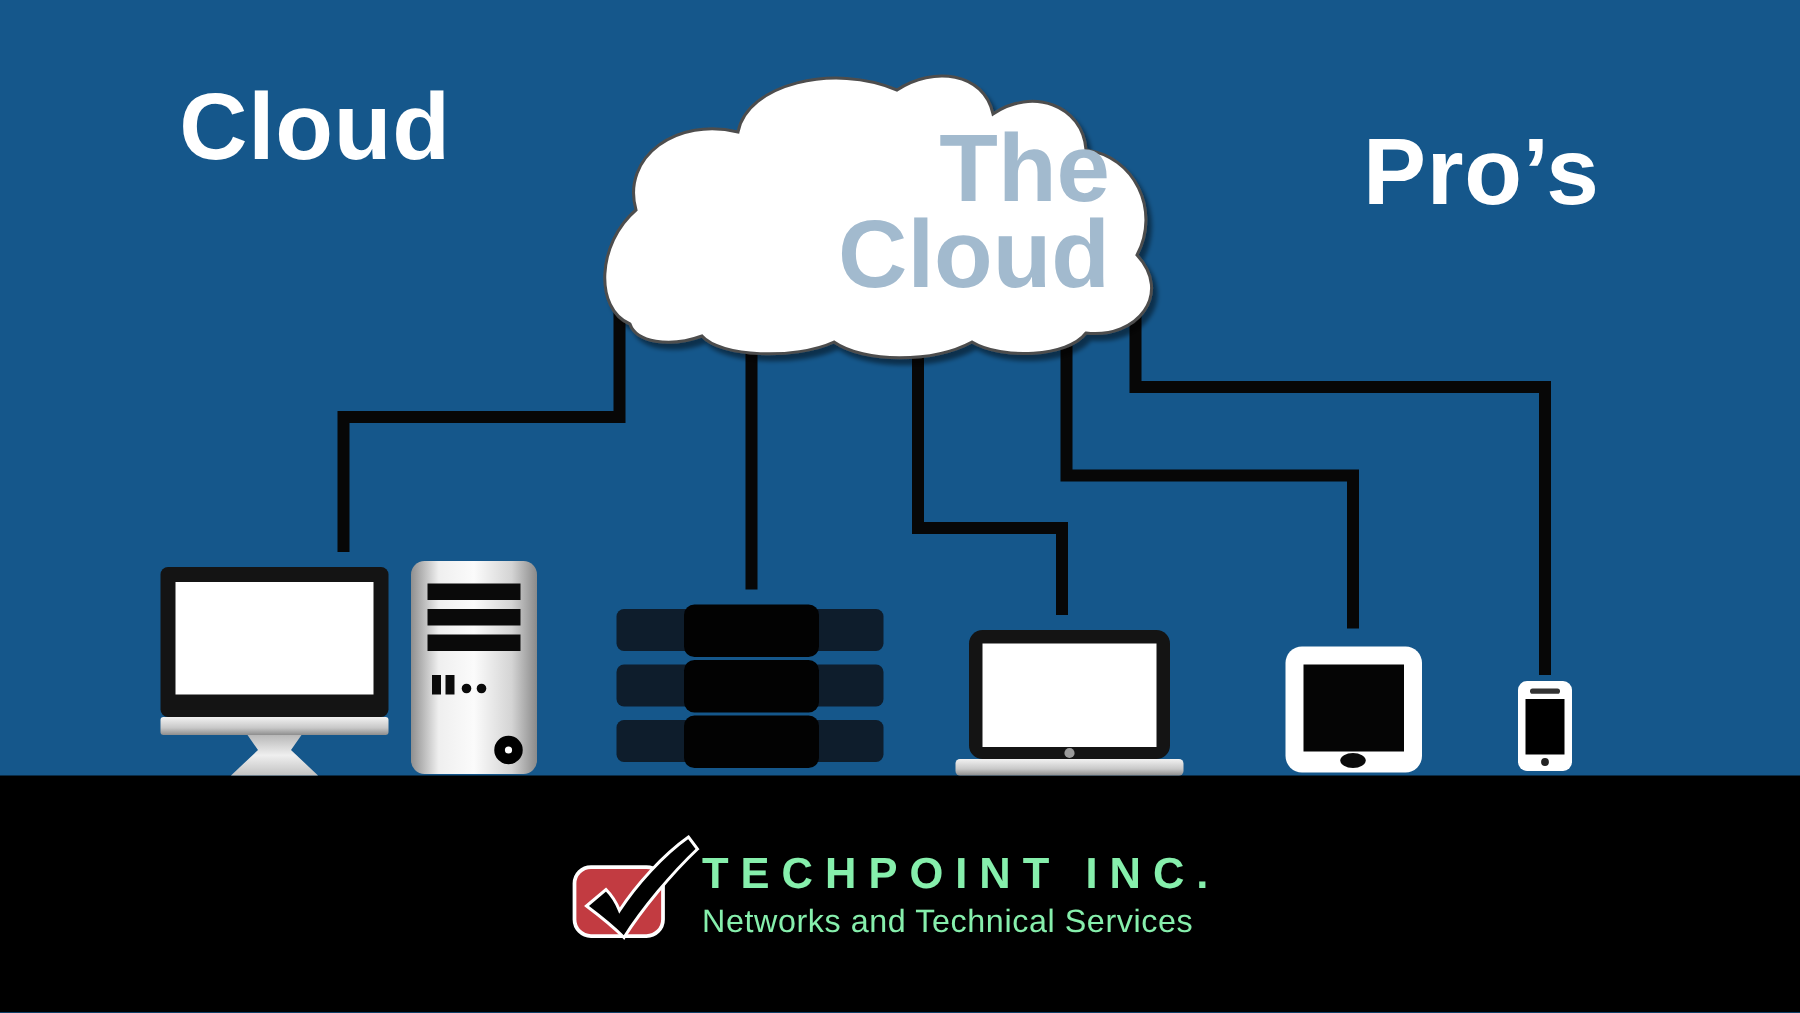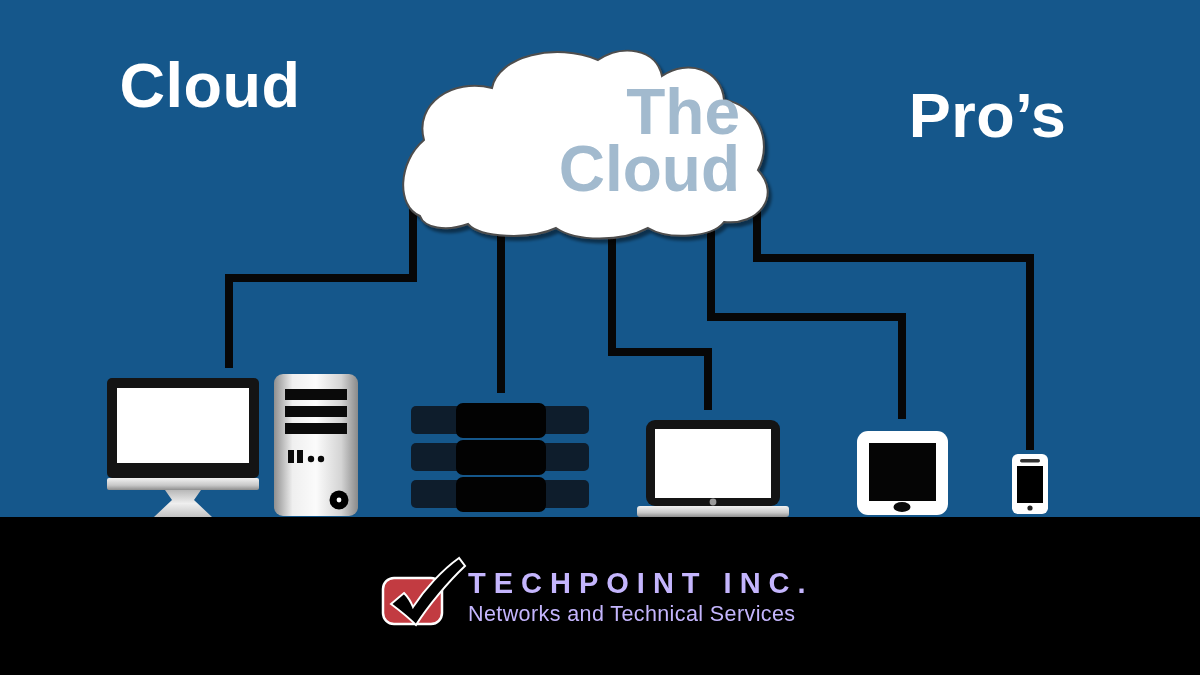--- a/index.html
+++ b/index.html
@@ -28,21 +28,21 @@
     left: 435px; top: 84px; width: 305px;
     color: #A2BACE;
     font-weight: 700;
     font-size: 64px;
     line-height: 57px;
     text-align: right;
   }
   #footer-text {
     position: absolute;
     left: 468px; top: 568px; width: 460px;
-    color: #c4b5fd;
+    color: #86efac;
   }
   #footer-company {
     font-size: 29px;
     font-weight: 700;
     letter-spacing: 8px;
     line-height: 30px;
     white-space: nowrap;
   }
   #footer-tagline {
     font-size: 21.5px;

